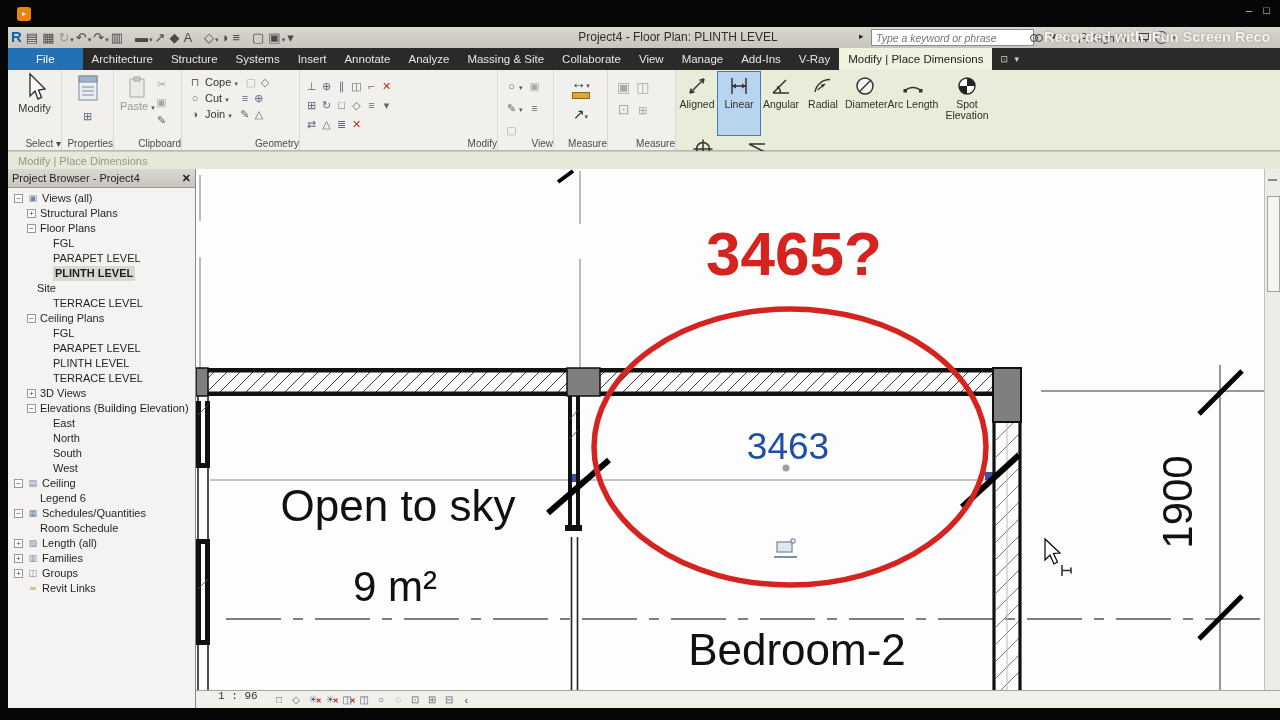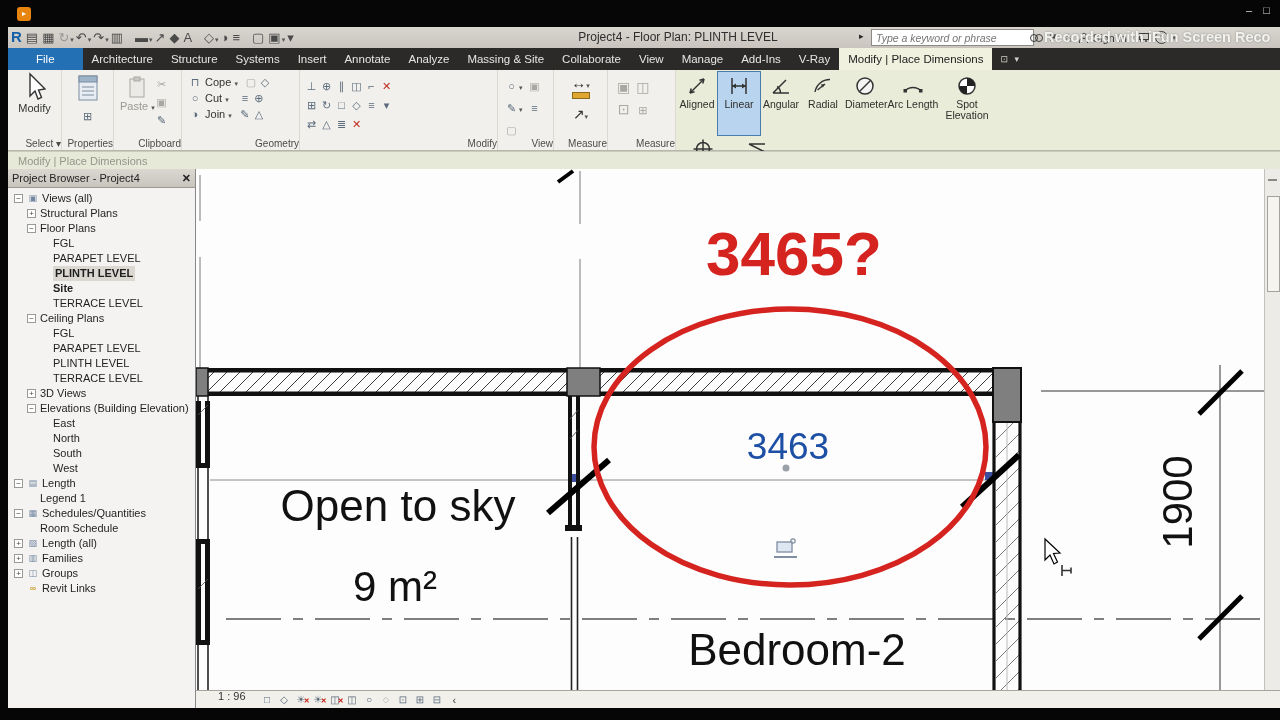--- a/index.html
+++ b/index.html
@@ -82,21 +82,21 @@
   #canvas{left:196px;top:169px;width:1068px;height:521px;background:#fdfdfd;}
   #clideo{left:726px;top:436px;font-size:62px;font-weight:bold;letter-spacing:1px;color:transparent;
     -webkit-text-stroke:2px #8f8f8f;opacity:.55;white-space:nowrap;z-index:40;}
   
   #vscroll{left:1264px;top:169px;width:16px;height:521px;background:#edebe7;border-left:1px solid #c4c1ba;box-sizing:border-box;}
   #vthumb{position:absolute;left:2px;top:27px;width:11px;height:94px;background:#f6f4f1;border:1px solid #a5a29c;}
   #vsplit{position:absolute;left:3px;top:10px;width:9px;height:3px;border-top:2px solid #8a8a84;}
   
   #statusbar{left:196px;top:690px;width:1084px;height:18px;background:#f1f0ea;border-top:1px solid #a8a59e;
     display:flex;align-items:center;font-size:11px;color:#333;box-sizing:border-box;}
-  #scale{margin:0 14px 8px 22px;}
+  #scale{margin:0 14px 8px 22px;font-family:Liberation Mono, monospace;}
   .sicon{position:relative;display:inline-block;width:15px;height:13px;font-size:10px;line-height:13px;
     text-align:center;color:#5b6b7c;margin-right:2px;}
   .sicon .badge{position:absolute;right:-1px;bottom:-1px;font-size:7px;color:#c41e12;font-weight:bold;}
   #scollapse{margin-left:6px;color:#444;}
   
   #leftband{left:0;top:0;width:8px;height:720px;background:#060606;}
   #botband{left:0;top:708px;width:1280px;height:12px;background:#060606;}
 </style>
 </head>
 <body>
@@ -311,21 +311,21 @@
           <span class="lbl">FGL</span>
         </div>
         <div class="trow" style="padding-left: 32px;">
           <span class="noexp"></span>
           <span class="lbl">PARAPET LEVEL</span>
         </div>
         <div class="trow sel" style="padding-left: 32px;">
           <span class="noexp"></span>
           <span class="lbl">PLINTH LEVEL</span>
         </div>
-        <div class="trow" style="padding-left: 32px; font-weight: bold;">
+        <div class="trow" style="padding-left: 16px;">
           <span class="noexp"></span>
           <span class="lbl">Site</span>
         </div>
         <div class="trow" style="padding-left: 32px;">
           <span class="noexp"></span>
           <span class="lbl">TERRACE LEVEL</span>
         </div>
         <div class="trow" style="padding-left: 19px;">
           <span class="exp">−</span>
           <span class="lbl">Ceiling Plans</span>
@@ -366,25 +366,25 @@
           <span class="noexp"></span>
           <span class="lbl">South</span>
         </div>
         <div class="trow" style="padding-left: 32px;">
           <span class="noexp"></span>
           <span class="lbl">West</span>
         </div>
         <div class="trow" style="padding-left: 6px;">
           <span class="exp">−</span>
           <span class="ticon">▤</span>
-          <span class="lbl">Length</span>
-        </div>
-        <div class="trow" style="padding-left: 19px;">
-          <span class="noexp"></span>
-          <span class="lbl">Legend 1</span>
+          <span class="lbl">Ceiling</span>
+        </div>
+        <div class="trow" style="padding-left: 19px;">
+          <span class="noexp"></span>
+          <span class="lbl">Legend 6</span>
         </div>
         <div class="trow" style="padding-left: 6px;">
           <span class="exp">−</span>
           <span class="ticon">▦</span>
           <span class="lbl">Schedules/Quantities</span>
         </div>
         <div class="trow" style="padding-left: 19px;">
           <span class="noexp"></span>
           <span class="lbl">Room Schedule</span>
         </div>

